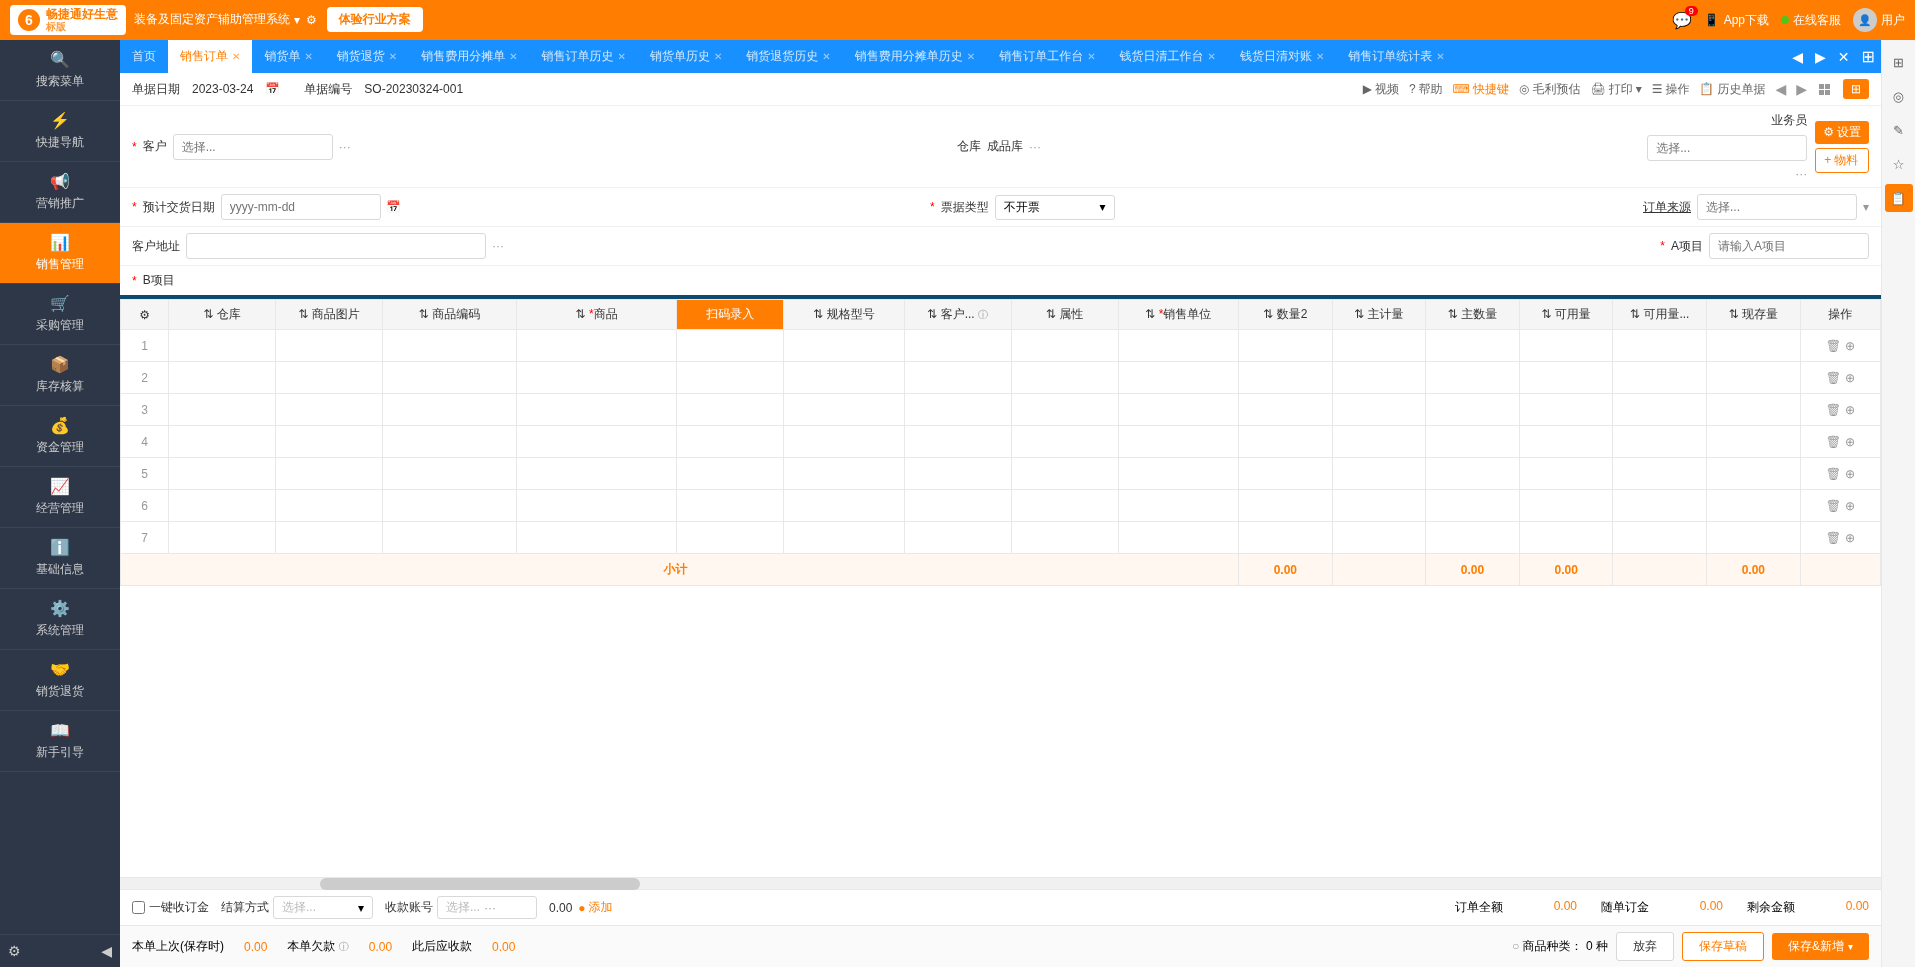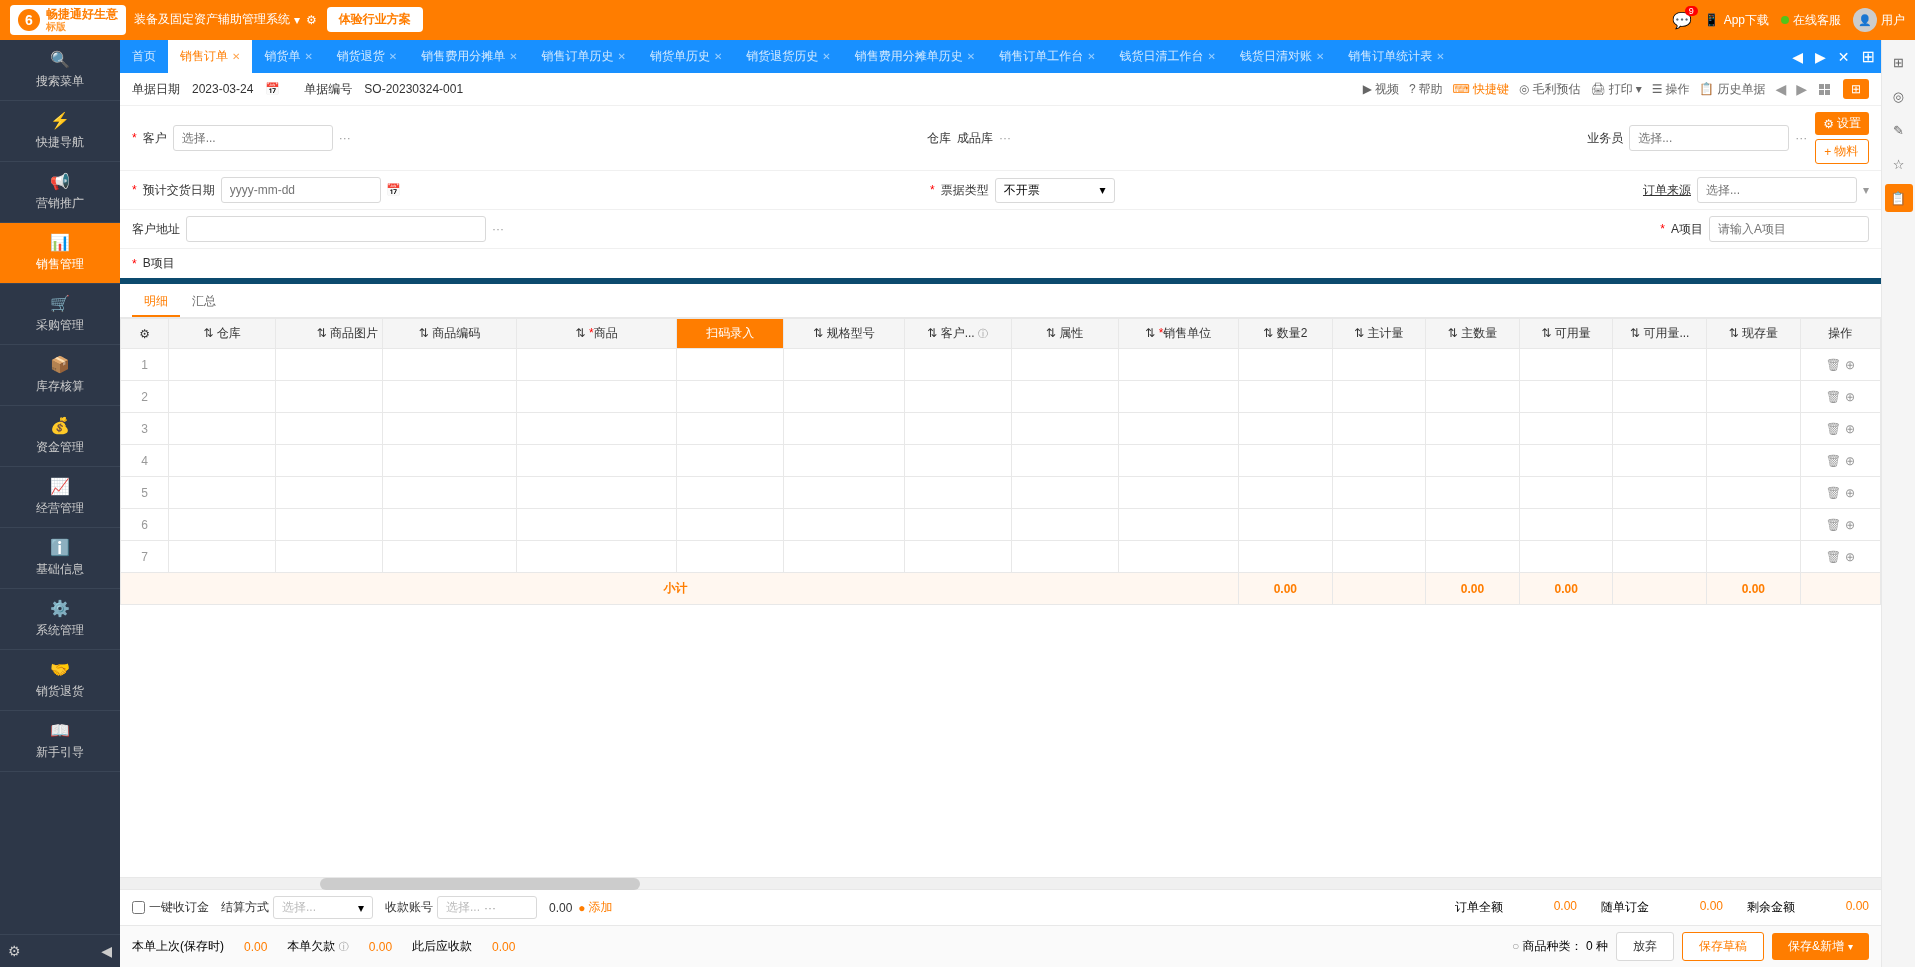--- a/index.html
+++ b/index.html
@@ -217,21 +217,21 @@
           <span>销售订单统计表</span>
           <span class="tab-close">✕</span>
         </div>
       </div>
       <button class="tab-nav-btn">◀</button>
       <button class="tab-nav-btn">▶</button>
       <button class="tab-nav-btn">✕</button>
       <button class="tab-nav-btn" style="font-size:16px;">⊞</button>
     </div>
 
-    <div style="background:white; border-bottom:6px solid #0c4a6e;">
+    <div style="background:white; border-bottom:4px solid #0c4a6e;">
 
       <div style="display:flex; align-items:center; justify-content:space-between; padding:6px 12px; border-bottom:1px solid #f0f0f0;">
         <div style="display:flex;align-items:center;gap:12px;">
           <span style="color:#333;">单据日期</span>
           <span style="color:#333; font-weight:500;">2023-03-24</span>
           <span style="color:#999;">📅</span>
           <span style="color:#333; margin-left:12px;">单据编号</span>
           <span style="color:#333;">SO-20230324-001</span>
         </div>
         <div style="display:flex;align-items:center;gap:10px;font-size:12px;color:#666;">
@@ -285,21 +285,21 @@
           <input type="text" class="form-input w160" placeholder="选择..." style="">
           <span style="color:#999;cursor:pointer;">···</span>
         </div>
         <div style="flex:1;"></div>
         <div style="display:flex;align-items:center;gap:6px;">
           <span style="color:#333;">仓库</span>
           <span style="color:#333;">成品库</span>
           <span style="color:#999;cursor:pointer;">···</span>
         </div>
         <div style="flex:1;"></div>
-        <div style="display:flex;align-items:center;gap:6px;">
+        <div style="display:flex;align-items:flex-end;gap:6px;flex-direction:column;">
           <span style="color:#333;">业务员</span>
           <input type="text" class="form-input w120" placeholder="选择..." style="">
           <span style="color:#999;cursor:pointer;">···</span>
         </div>
         <div style="margin-left:auto;display:flex;flex-direction:column;gap:4px;">
           <button style="background:#ff7d00;color:white;border:none;border-radius:3px;padding:3px 8px;cursor:pointer;font-size:11px;display:flex;align-items:center;gap:3px;">
             <span>⚙</span>
             <span>设置</span>
           </button>
           <button style="background:white;color:#ff7d00;border:1px solid #ff7d00;border-radius:3px;padding:3px 8px;cursor:pointer;font-size:11px;display:flex;align-items:center;gap:3px;">
@@ -351,36 +351,32 @@
       <div style="display:flex; align-items:center; padding:6px 12px; gap:8px;">
         <div style="display:flex;align-items:center;gap:6px;">
           <span style="color:red;">*</span>
           <span style="color:#333;">B项目</span>
         </div>
       </div>
     </div>
 
     <div style="flex:1;overflow:hidden;display:flex;flex-direction:column;background:white;">
 
-      <div style="display:flex;align-items:center;padding:4px 12px 0;border-bottom:1px solid #e8e8e8;">
-        <div style="padding:5px 12px;cursor:pointer;color:#ff7d00;border-bottom:2px solid #ff7d00;font-size:12px;">明细</div>
-        <div style="padding:5px 12px;cursor:pointer;color:#666;border-bottom:2px solid transparent;font-size:12px;">汇总</div>
-      </div>
 
       <div style="flex:1;overflow:auto;">
         <table class="data-table" style="min-width:1400px;">
           <thead>
             <tr>
               <th style="width:36px;">
                 <span>⚙</span>
               </th>
               <th style="width:80px;">
                 <span>⇅</span> <span>仓库</span>
               </th>
-              <th style="width:80px;text-align:right;">
+              <th style="width:80px;">
                 <span>⇅</span> <span>商品图片</span>
               </th>
               <th style="width:100px;">
                 <span>⇅</span> <span>商品编码</span>
               </th>
               <th style="width:120px;">
                 <span>⇅</span> <span style="color:red;">*</span><span>商品</span>
               </th>
               <th style="width:80px;background:#ff7d00;color:white;">
                 <span>扫码录入</span>

